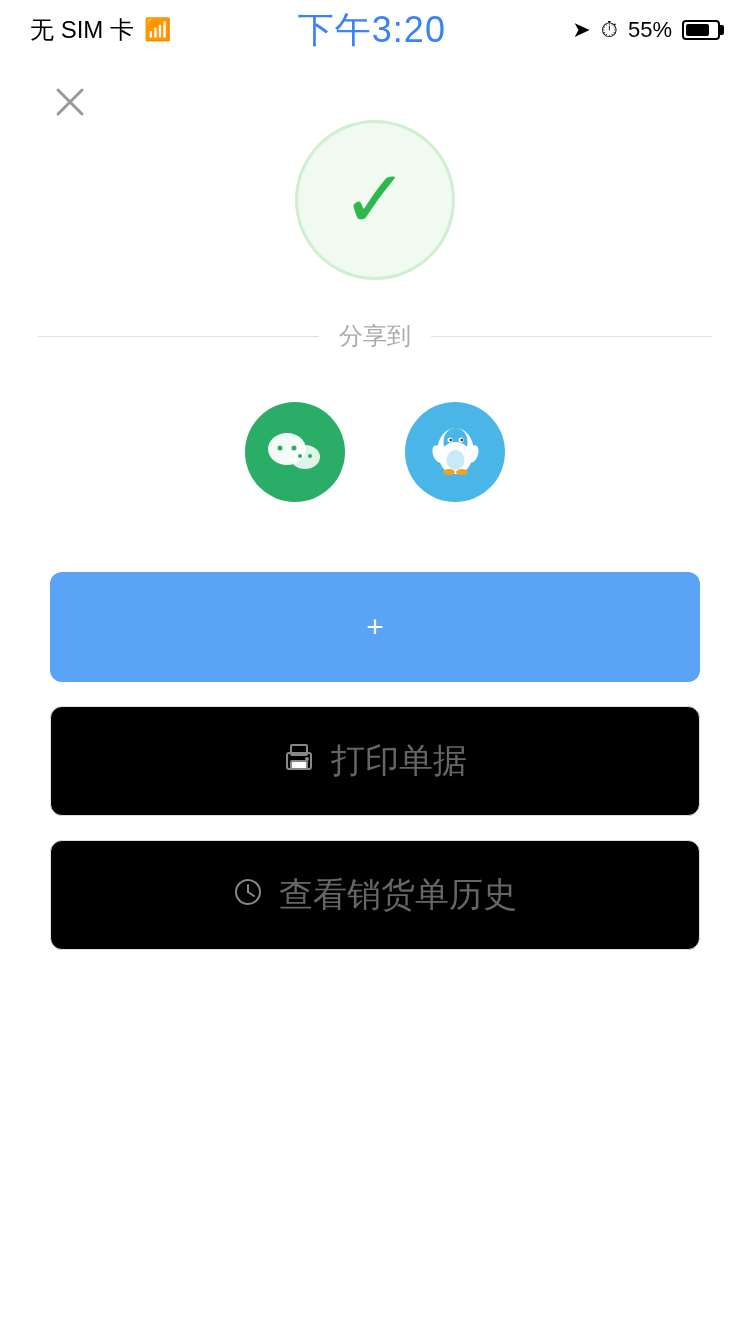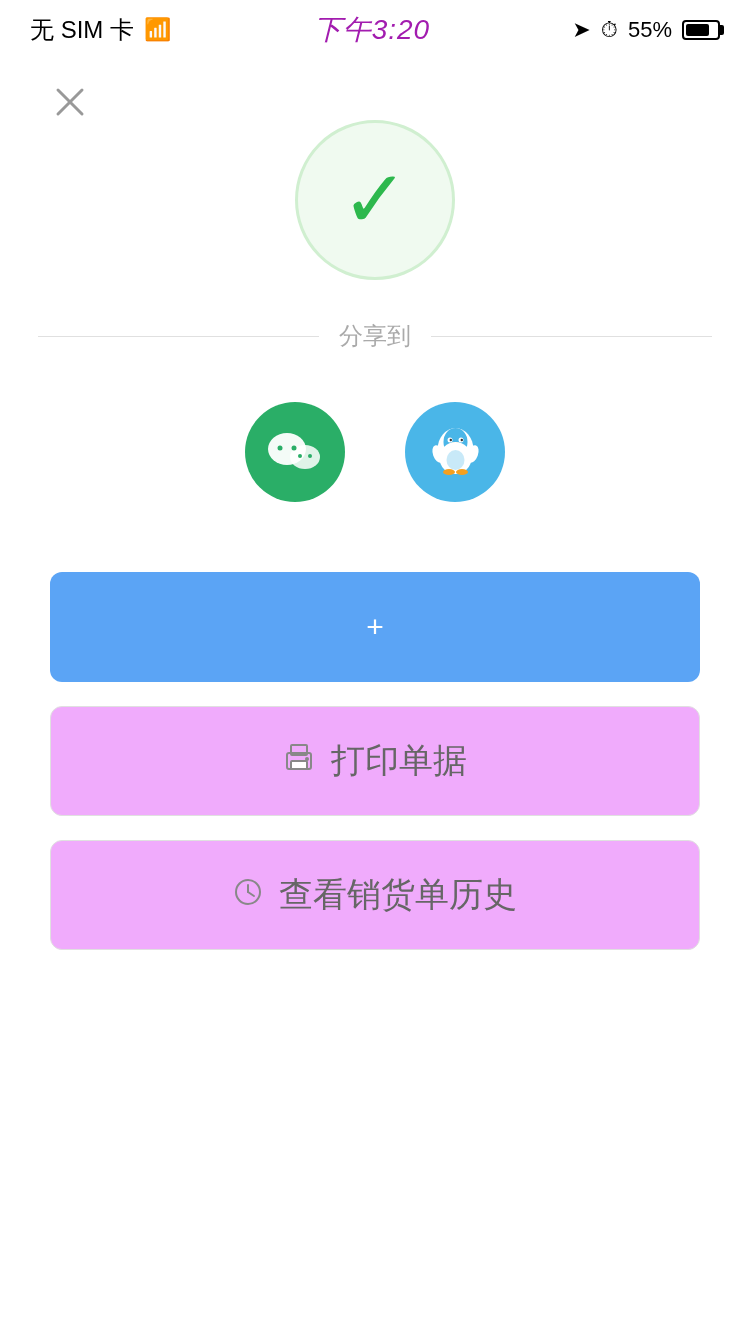--- a/index.html
+++ b/index.html
@@ -30,25 +30,24 @@
       align-items: center;
       gap: 10px;
       font-size: 24px;
       font-weight: 500;
       color: #000;
     }
     .wifi-icon {
       font-size: 22px;
     }
     .status-center {
-      font-size: 28px;
+      font-size: 36px;
       font-weight: 500;
-      color: #a21caf;
+      color: #3b82f6;
       letter-spacing: 1px;
-      font-style: italic;
     }
     .status-right {
       display: flex;
       align-items: center;
       gap: 10px;
       font-size: 22px;
       color: #000;
     }
     .battery-icon {
       display: inline-block;
@@ -190,21 +189,21 @@
       gap: 16px;
       font-size: 34px;
       cursor: pointer;
       border: none;
     }
     .action-btn.primary {
       background: #5ba4f5;
       color: #fff;
     }
     .action-btn.secondary {
-      background: #f0abfc;
+      background: #000000;
       color: #666;
       border: 1px solid #e0e0e0;
     }
     .btn-icon {
       font-size: 30px;
     }
   </style>
 </head>
 <body>
 

